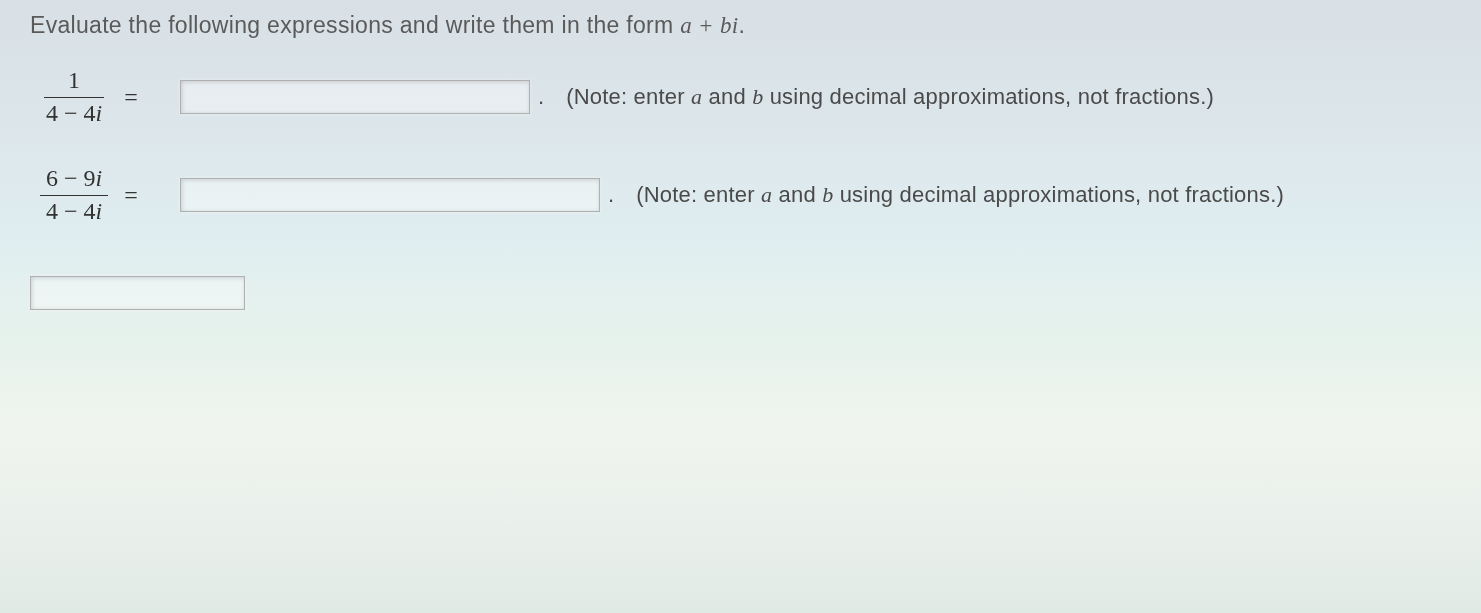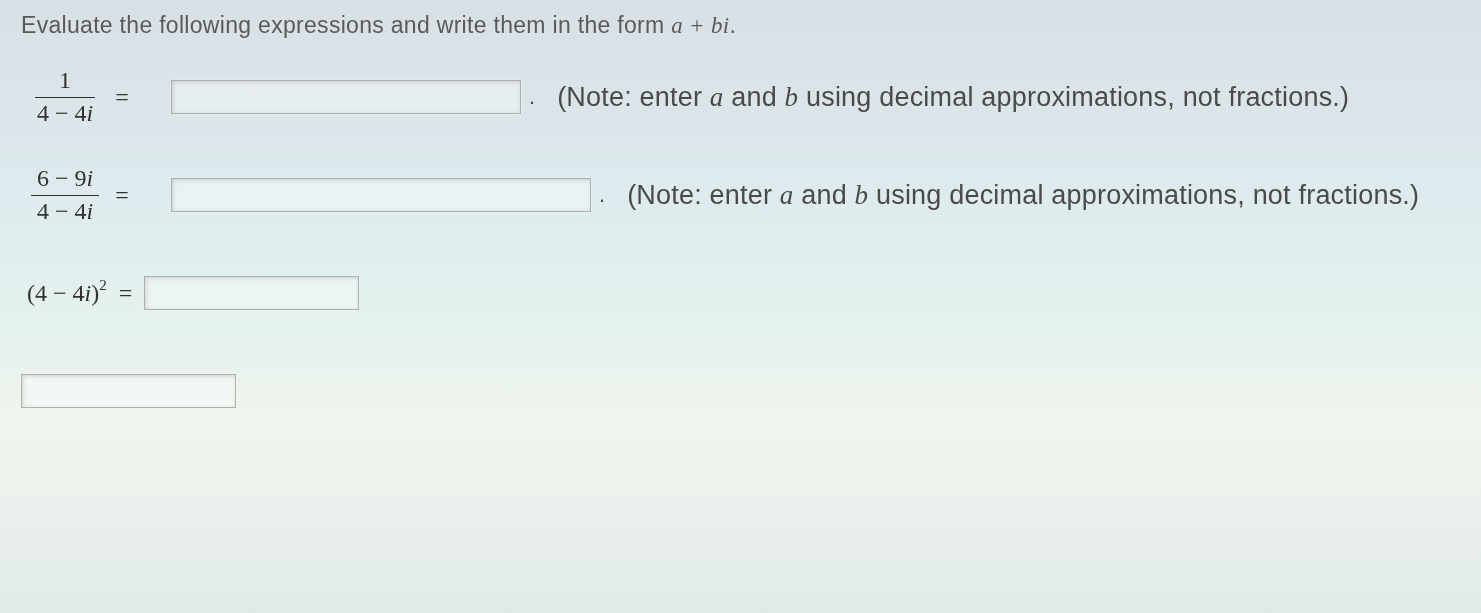--- a/index.html
+++ b/index.html
@@ -7,21 +7,21 @@
     margin: 0;
     padding: 0;
     width: 1481px;
     height: 613px;
     font-family: Arial, Helvetica, sans-serif;
     background: linear-gradient(180deg, #d8e0e6 0%, #dce6ea 20%, #e0eef0 40%, #e6f2ec 55%, #f0f4ee 70%, #eaf0ec 85%, #e0eae4 100%);
     color: #4a4a4a;
     overflow: hidden;
   }
   .container {
-    padding: 12px 14px 18px 21px;
+    padding: 12px 14px 18px 30px;
   }
   .prompt {
     font-size: 23px;
     color: #5a5a5a;
     margin-bottom: 28px;
     letter-spacing: 0.3px;
   }
   .prompt .math-var {
     font-style: italic;
     font-family: 'Times New Roman', Times, serif;
@@ -69,21 +69,21 @@
     box-shadow: inset 1px 1px 4px rgba(0,0,0,0.15), 0 0 4px rgba(255,255,255,0.4);
     outline: none;
     font-size: 18px;
     padding: 2px 6px;
     color: #333;
   }
   .answer-input.w-med { width: 350px; }
   .answer-input.w-lg { width: 420px; }
   .answer-input.w-sm { width: 215px; }
   .note {
-    font-size: 27px;
+    font-size: 22px;
     color: #4a4a4a;
     margin-left: 18px;
     letter-spacing: 0.2px;
   }
   .note .mv {
     font-family: 'Times New Roman', Times, serif;
     font-style: italic;
   }
   .period {
     font-size: 22px;
@@ -143,26 +143,19 @@
       </span>
       <span class="eq">=</span>
     </div>
     <input class="answer-input w-lg" type="text" value="" style="">
     <span class="period">.</span>
     <span class="note">
       <span>(Note: enter </span><span class="mv">a</span><span> and </span><span class="mv">b</span><span> using decimal approximations, not fractions.)</span>
     </span>
   </div>
 
-  <div class="row">
-    <div class="inline-expr">
-      <span>(4 − 4</span><span class="mi">i</span><span>)</span><span class="sup">2</span>
-      <span class="eq" style="margin-left:6px;">=</span>
-    </div>
-    <input class="answer-input w-sm" type="text" value="" style="">
-  </div>
 
 
   <div class="row" style="margin-bottom:10px;">
     <input class="answer-input w-sm" type="text" value="" style="">
   </div>
 
 </div>
 
 </body></html>

